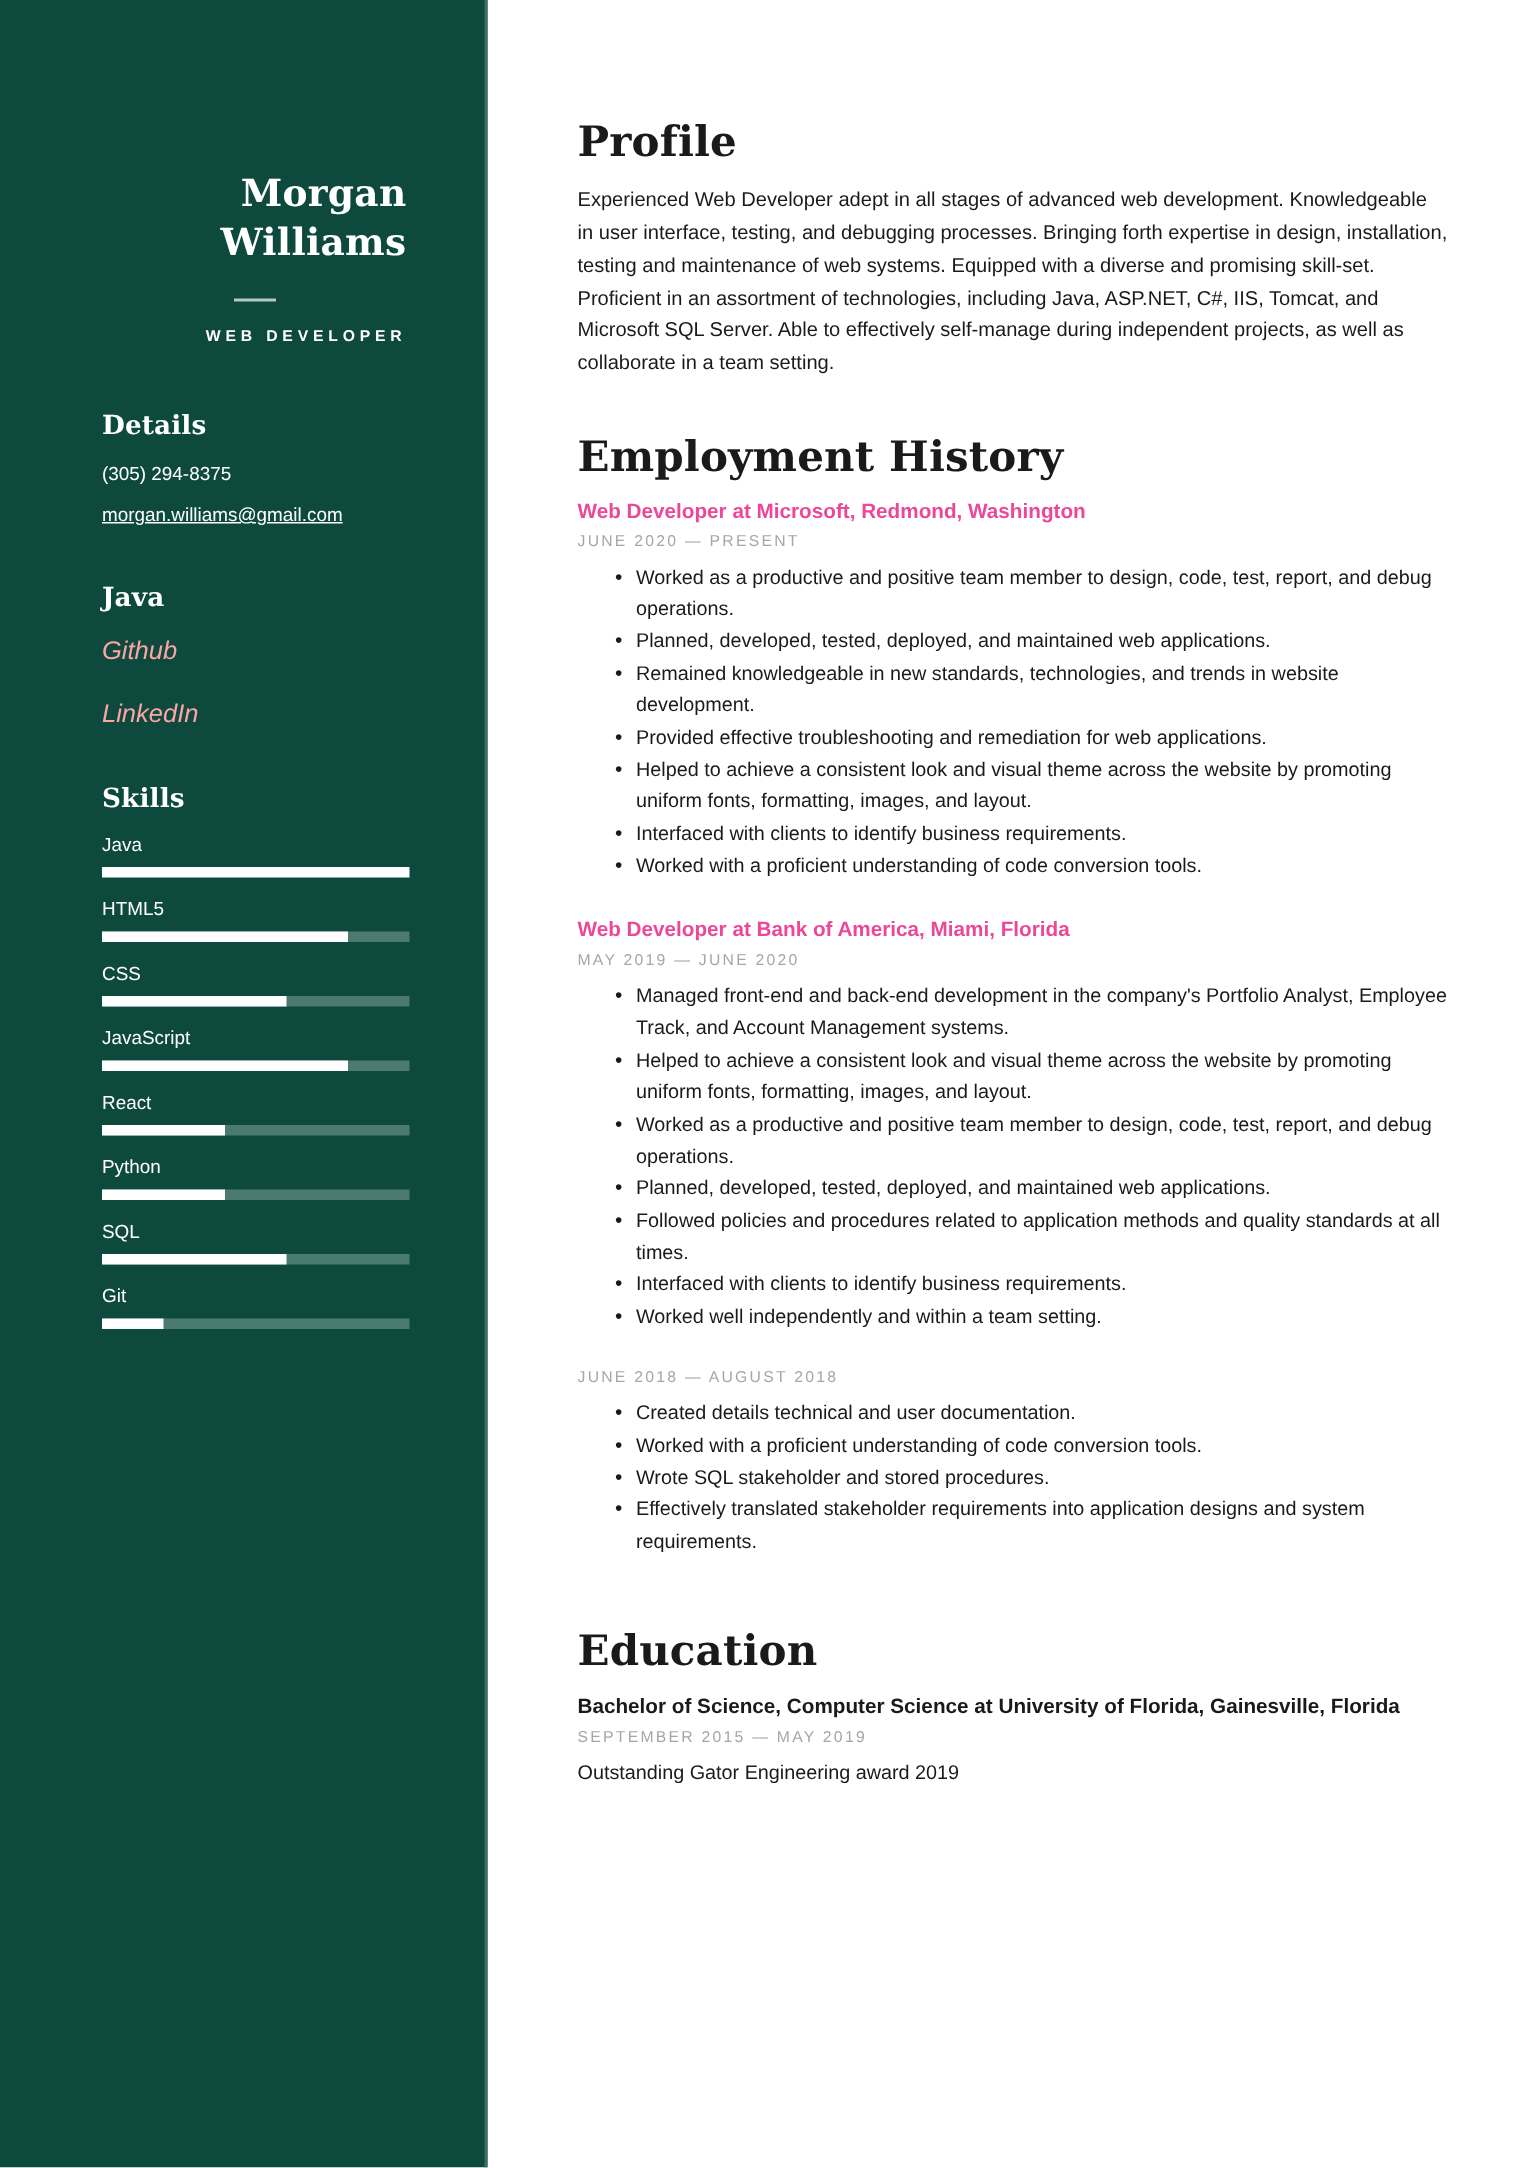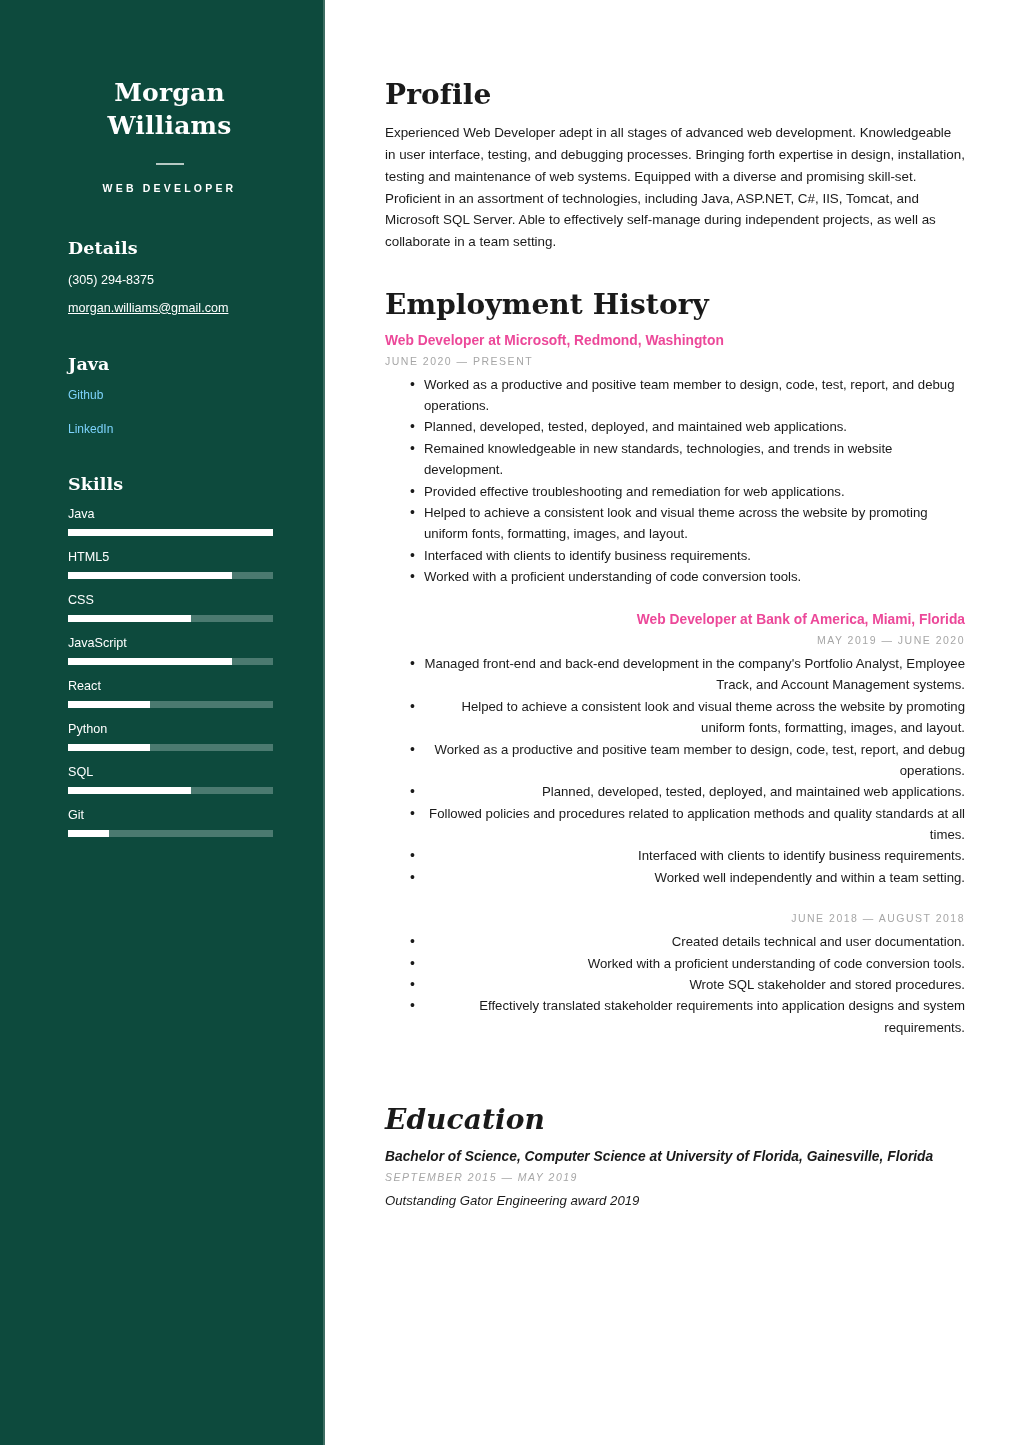--- a/index.html
+++ b/index.html
@@ -26,22 +26,22 @@
     width: 325px;
     min-width: 325px;
     background: #0d4a3d;
     color: #ffffff;
     box-sizing: border-box;
     padding: 0 52px 0 68px;
     border-right: 2px solid #3f6e63;
     position: relative;
   }
   .name-block {
-    padding-top: 76px;
-    text-align: center;
+    padding-top: 112px;
+    text-align: right;
   }
   .name {
     font-family: "DejaVu Serif", "Liberation Serif", serif;
     font-weight: bold;
     font-size: 25px;
     line-height: 1.33;
     letter-spacing: 0.2px;
     color: #ffffff;
   }
   .name-divider {
@@ -78,24 +78,25 @@
   }
   .detail-link {
     font-size: 12.6px;
     line-height: 1.45;
     color: #ffffff;
     text-decoration: underline;
     display: inline-block;
     margin-bottom: 2px;
   }
   .link-item {
-    font-size: 12px;
+    font-size: 17px;
     line-height: 1.45;
-    color: #7dd3fc;
+    color: #fca5a5;
     margin-bottom: 17px;
+    font-style: italic;
   }
 
   .skill {
     margin-bottom: 14px;
   }
   .skill-label {
     font-size: 12.6px;
     color: #ffffff;
     margin-bottom: 8px;
   }
@@ -124,24 +125,24 @@
     margin: 0 0 11px 0;
     letter-spacing: 0.1px;
   }
   .profile-text {
     font-size: 13.4px;
     line-height: 1.63;
     color: #1a1a1a;
     margin: 0;
   }
   .section-employment { margin-top: 35px; }
-  .section-education  { margin-top: 65px; font-style: italic; }
+  .section-education  { margin-top: 46px; }
 
   .job { margin-bottom: 5px; }
-  .job + .job { margin-top: 24px; text-align: right; }
+  .job + .job { margin-top: 24px; }
   .job-role {
     font-size: 13.8px;
     font-weight: bold;
     color: #ec4899;
     line-height: 1.35;
     margin: 0 0 4px 0;
   }
   .job-dates {
     font-size: 10.5px;
     letter-spacing: 1.5px;

